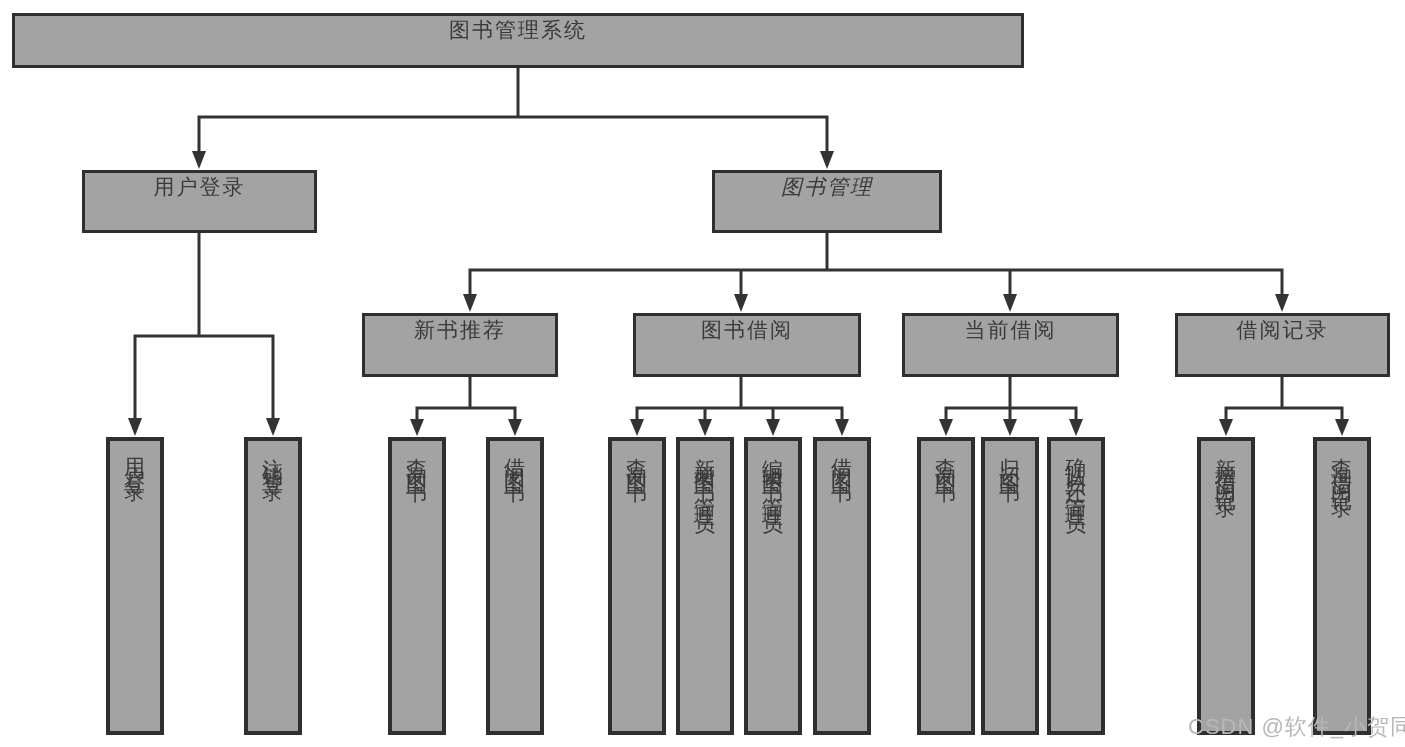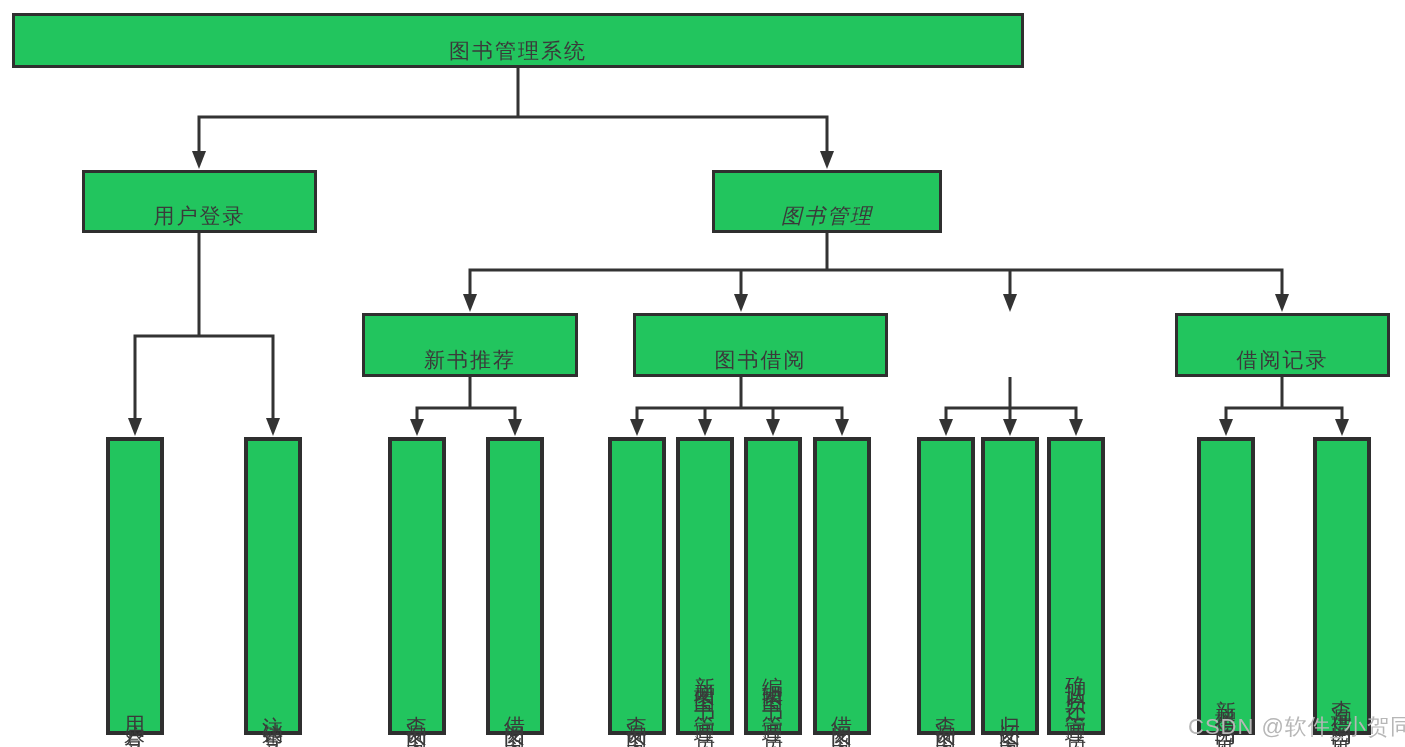--- a/index.html
+++ b/index.html
@@ -6,46 +6,46 @@
   #stage{
     position:relative;
     width:1405px;height:747px;
     background:#ffffff;
     font-family:"Liberation Sans", sans-serif;
     overflow:hidden;
   }
   .box{
     position:absolute;
     box-sizing:border-box;
-    background:#22c55e;
+    background:#a3a3a3;
     border:3px solid #2f2f2f;
     display:flex;
-    align-items:flex-end;
+    align-items:flex-start;
     justify-content:center;
     color:#3a3a3a;
   }
   .h-box span{
     font-size:21px;
     letter-spacing:2px;
     white-space:nowrap;
   }
   .v-box{border-width:4px;}
   .v-box span{
     writing-mode:vertical-rl;
     font-size:21px;
     letter-spacing:8px;
     line-height:1;
     white-space:nowrap;
   }
   
   .n-root   {left:12px;  top:13px;  width:1012px; height:55px;}
   .n-user   {left:82px;  top:170px; width:235px;  height:63px;}
   .n-manage {left:712px; top:170px; width:230px;  height:63px;font-style:italic;}
-  .n-newbook{left:362px; top:313px; width:216px;  height:64px;}
-  .n-borrow {left:633px; top:313px; width:255px;  height:64px;}
+  .n-newbook{left:362px; top:313px; width:196px;  height:64px;}
+  .n-borrow {left:633px; top:313px; width:228px;  height:64px;}
   .n-current{left:902px; top:313px; width:217px;  height:64px;}
   .n-records{left:1175px;top:313px; width:215px;  height:64px;}
   
   .leaf{top:437px;width:58px;height:298px;}
   .lf-1 {left:106px;}
   .lf-2 {left:244px;}
   .lf-3 {left:388px;}
   .lf-4 {left:486px;}
   .lf-5 {left:608px;}
   .lf-6 {left:676px;}
@@ -136,20 +136,23 @@
   <div class="box h-box n-manage">
     <span>图书管理</span>
   </div>
 
   <div class="box h-box n-newbook">
     <span>新书推荐</span>
   </div>
   <div class="box h-box n-borrow">
     <span>图书借阅</span>
   </div>
+  <div class="box h-box n-current">
+    <span>当前借阅</span>
+  </div>
   <div class="box h-box n-records">
     <span>借阅记录</span>
   </div>
 
   <div class="box v-box leaf lf-1">
     <span>用户登录</span>
   </div>
   <div class="box v-box leaf lf-2">
     <span>注销登录</span>
   </div>

